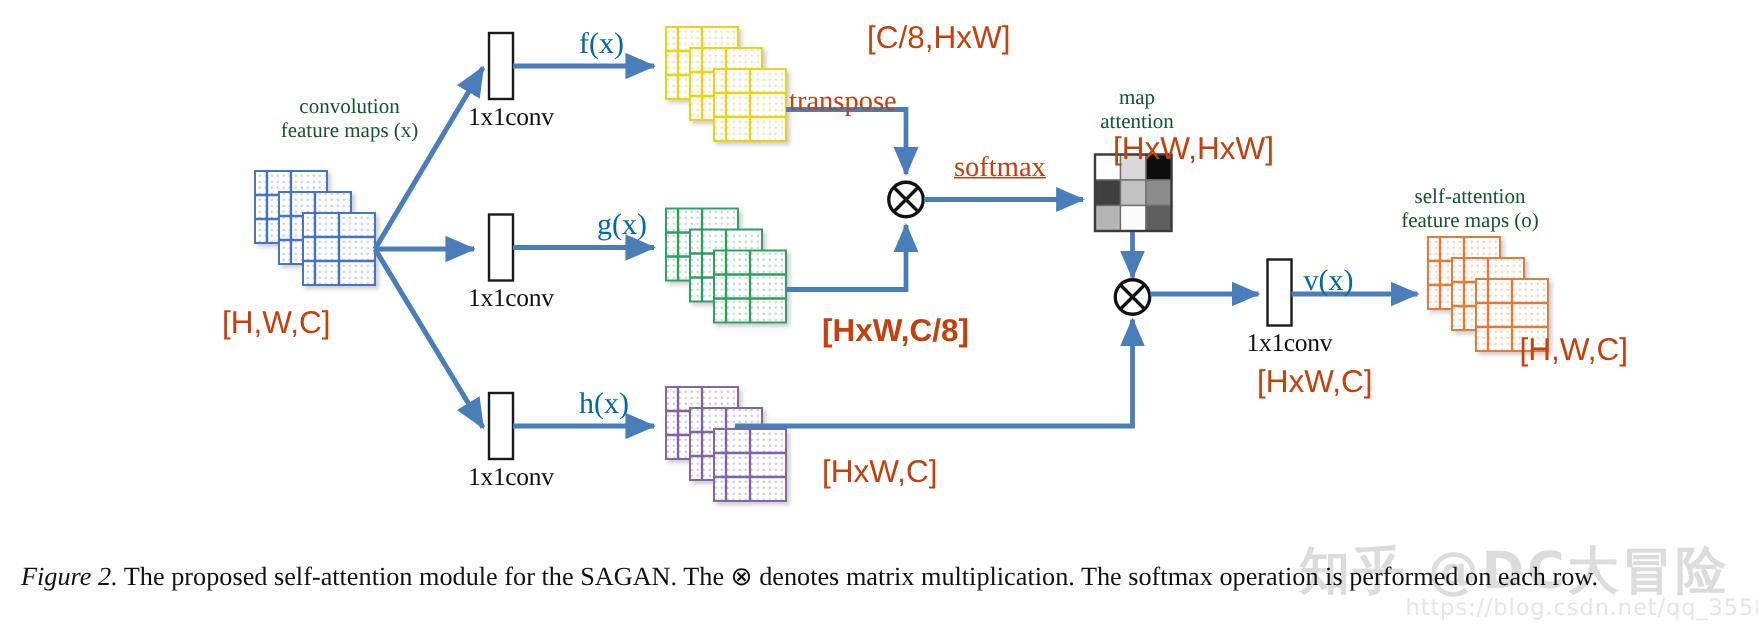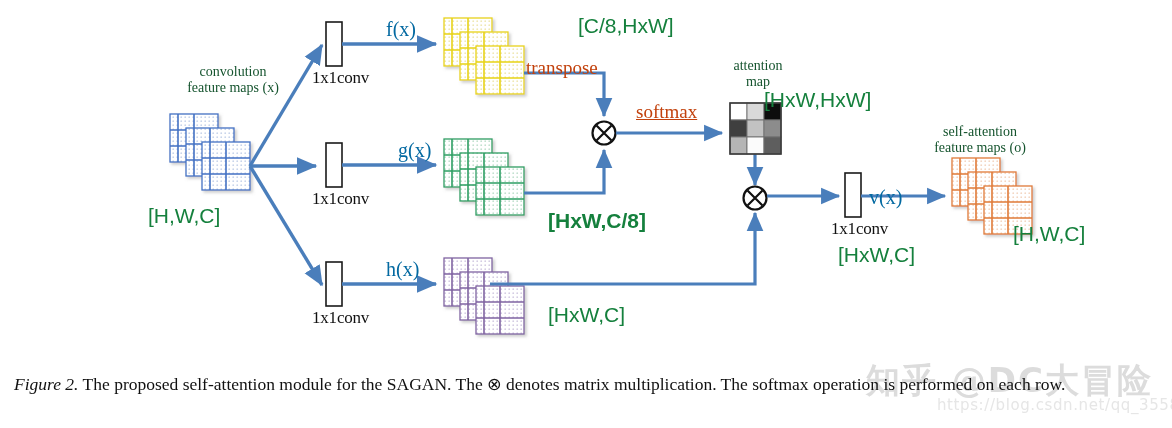--- a/index.html
+++ b/index.html
@@ -4,21 +4,21 @@
 <style>
   html,body{margin:0;padding:0;background:#ffffff;}
   body{width:1172px;height:428px;font-family:"Liberation Serif",serif;overflow:hidden;}
   #stage{position:relative;width:1172px;height:428px;background:#fff;}
   svg#diagram{position:absolute;left:0;top:0;width:1172px;height:428px;}
   .lbl{position:absolute;white-space:nowrap;}
   .fn{font-family:"Liberation Serif",serif;font-size:20px;color:#0369a1;}
   .small-conv{font-family:"Liberation Serif",serif;font-size:17px;color:#111;letter-spacing:-0.2px;}
   .word{font-family:"Liberation Serif",serif;font-size:19px;color:#c2410c;text-align:right;}
   .title{font-family:"Liberation Serif",serif;font-size:14px;color:#14532d;text-align:center;line-height:1.15;}
-  .dim{font-family:"Liberation Sans",sans-serif;font-size:21px;color:#15803d;font-weight:400;letter-spacing:0px;text-align:center;}
+  .dim{font-family:"Liberation Sans",sans-serif;font-size:21px;color:#c2410c;font-weight:400;letter-spacing:0px;text-align:center;}
   .caption{position:absolute;left:14px;top:372px;width:1150px;font-family:"Liberation Serif",serif;
            font-size:17.5px;color:#111;line-height:1.45;}
   .caption .figlab{font-style:italic;}
   .wm-cn{position:absolute;left:866px;top:358px;font-family:"DejaVu Sans",sans-serif;font-size:34px;
          color:#dcdcdc;letter-spacing:2px;font-weight:700;user-select:none;}
   .wm-url{position:absolute;left:937px;top:396px;font-family:"DejaVu Sans",sans-serif;font-size:15px;
           color:#e6e6e6;letter-spacing:0.6px;user-select:none;}
 </style>
 </head>
 <body>
@@ -198,27 +198,27 @@
   <div class="lbl fn" style="left:386px;top:139px;margin-left:12px;">g(x)</div>
   <div class="lbl dim" style="left:548px;top:209px;font-weight:bold;">[HxW,C/8]</div>
 
   <div class="lbl small-conv" style="left:312px;top:308px;">1x1conv</div>
   <div class="lbl fn" style="left:386px;top:258px;">h(x)</div>
   <div class="lbl dim" style="left:548px;top:303px;">[HxW,C]</div>
 
   <div class="lbl word" style="left:636px;top:101px;text-decoration:underline;">softmax</div>
 
   <div class="lbl title" style="left:710px;top:58px;width:96px;">
+    <div>map</div>
     <div>attention</div>
-    <div>map</div>
   </div>
-  <div class="lbl dim" style="left:764px;top:88px;">[HxW,HxW]</div>
+  <div class="lbl dim" style="left:742px;top:88px;">[HxW,HxW]</div>
 
   <div class="lbl small-conv" style="left:831px;top:219px;">1x1conv</div>
-  <div class="lbl fn" style="left:869px;top:186px;">v(x)</div>
+  <div class="lbl fn" style="left:869px;top:176px;">v(x)</div>
   <div class="lbl dim" style="left:838px;top:243px;">[HxW,C]</div>
 
   <div class="lbl title" style="left:890px;top:124px;width:180px;">
     <div>self-attention</div>
     <div>feature maps (o)</div>
   </div>
   <div class="lbl dim" style="left:1013px;top:222px;">[H,W,C]</div>
 
   <div class="wm-cn">知乎 @DC大冒险</div>
   <div class="wm-url">https://blog.csdn.net/qq_35586857</div>

